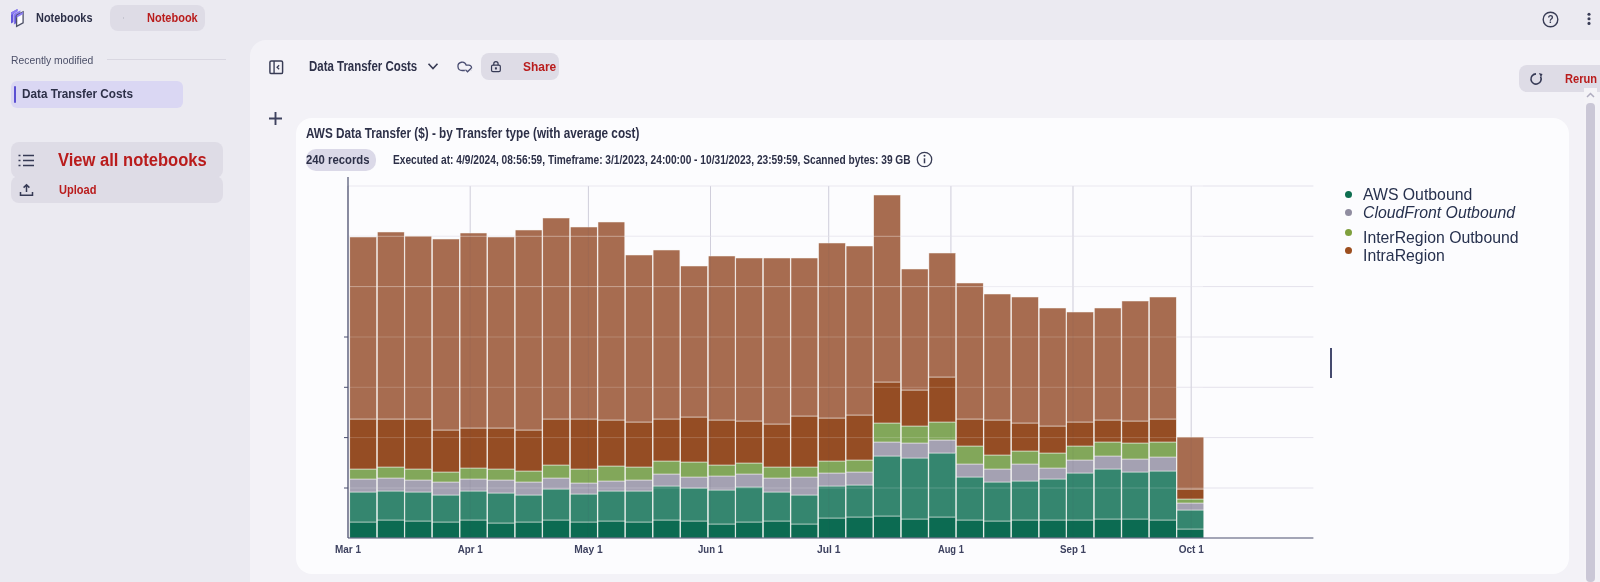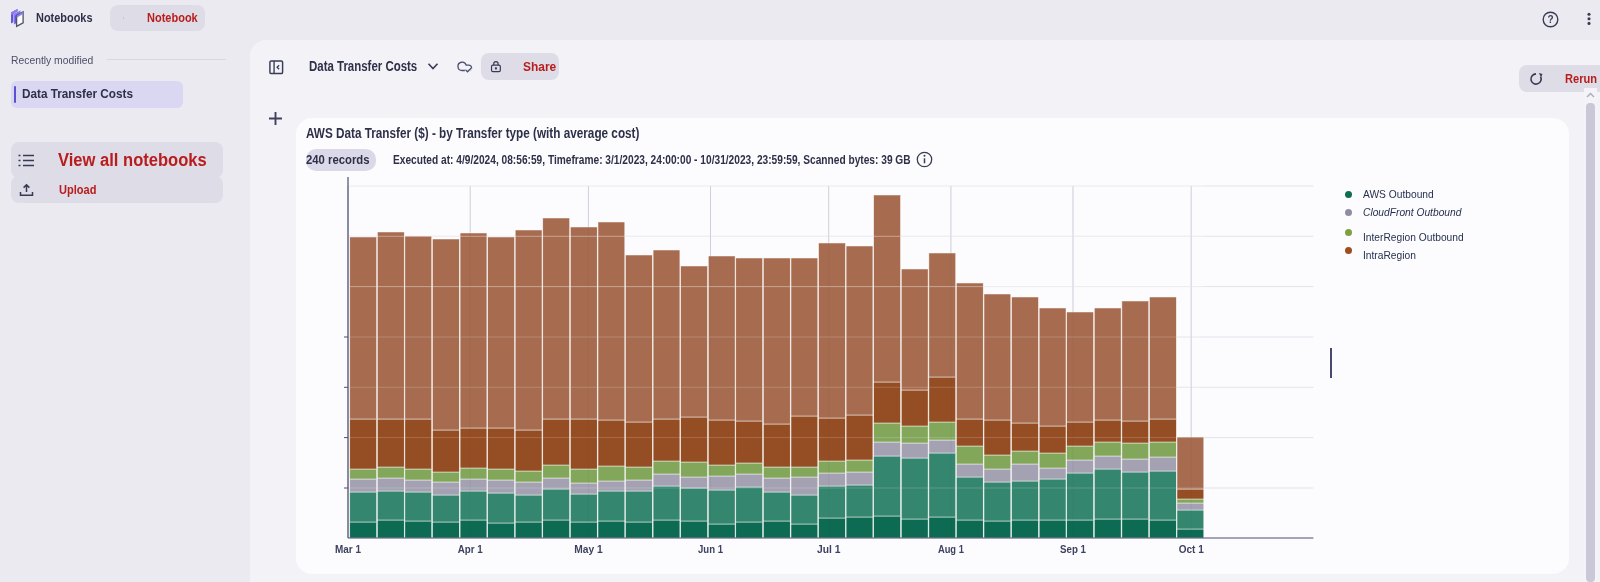--- a/index.html
+++ b/index.html
@@ -337,21 +337,21 @@
 <text x="48" y="382.5" font-size="11.6" font-weight="600" fill="#3e4260" text-anchor="middle" textLength="26" lengthAdjust="spacingAndGlyphs" font-family="Liberation Sans, sans-serif">Mar 1</text>
 <text x="170.2" y="382.5" font-size="11.6" font-weight="600" fill="#3e4260" text-anchor="middle" textLength="25" lengthAdjust="spacingAndGlyphs" font-family="Liberation Sans, sans-serif">Apr 1</text>
 <text x="288.4" y="382.5" font-size="11.6" font-weight="600" fill="#3e4260" text-anchor="middle" textLength="28.5" lengthAdjust="spacingAndGlyphs" font-family="Liberation Sans, sans-serif">May 1</text>
 <text x="410.5" y="382.5" font-size="11.6" font-weight="600" fill="#3e4260" text-anchor="middle" textLength="25" lengthAdjust="spacingAndGlyphs" font-family="Liberation Sans, sans-serif">Jun 1</text>
 <text x="528.7" y="382.5" font-size="11.6" font-weight="600" fill="#3e4260" text-anchor="middle" textLength="23.5" lengthAdjust="spacingAndGlyphs" font-family="Liberation Sans, sans-serif">Jul 1</text>
 <text x="650.9" y="382.5" font-size="11.6" font-weight="600" fill="#3e4260" text-anchor="middle" textLength="26" lengthAdjust="spacingAndGlyphs" font-family="Liberation Sans, sans-serif">Aug 1</text>
 <text x="773" y="382.5" font-size="11.6" font-weight="600" fill="#3e4260" text-anchor="middle" textLength="26" lengthAdjust="spacingAndGlyphs" font-family="Liberation Sans, sans-serif">Sep 1</text>
 <text x="891.2" y="382.5" font-size="11.6" font-weight="600" fill="#3e4260" text-anchor="middle" textLength="25" lengthAdjust="spacingAndGlyphs" font-family="Liberation Sans, sans-serif">Oct 1</text>
 </svg>
 
-<div class="abs" style="left:1345px; top:186px; font-size:11px; color:#27314e; line-height:17.5px;">
+<div class="abs" style="left:1345px; top:186px; font-size:17px; color:#27314e; line-height:17.5px;">
   <div style="display:flex;align-items:center;">
       <span style="flex:none;width:7px;height:7px;border-radius:50%;background:#0e6e50;margin-right:10.5px;"></span>
       <span class="cx" style="display:inline-block;transform:scaleX(0.93);white-space:nowrap;">AWS Outbound</span>
     </div>
   <div style="display:flex;align-items:center;font-style:italic;">
       <span style="flex:none;width:7px;height:7px;border-radius:50%;background:#908da0;margin-right:10.5px;"></span>
       <span class="cx" style="display:inline-block;transform:scaleX(0.93);white-space:nowrap;">CloudFront Outbound</span>
     </div>
   <div style="display:flex;margin-top:8px;">
       <span style="flex:none;width:7px;height:7px;border-radius:50%;background:#7fa03e;margin-right:10.5px;"></span>

